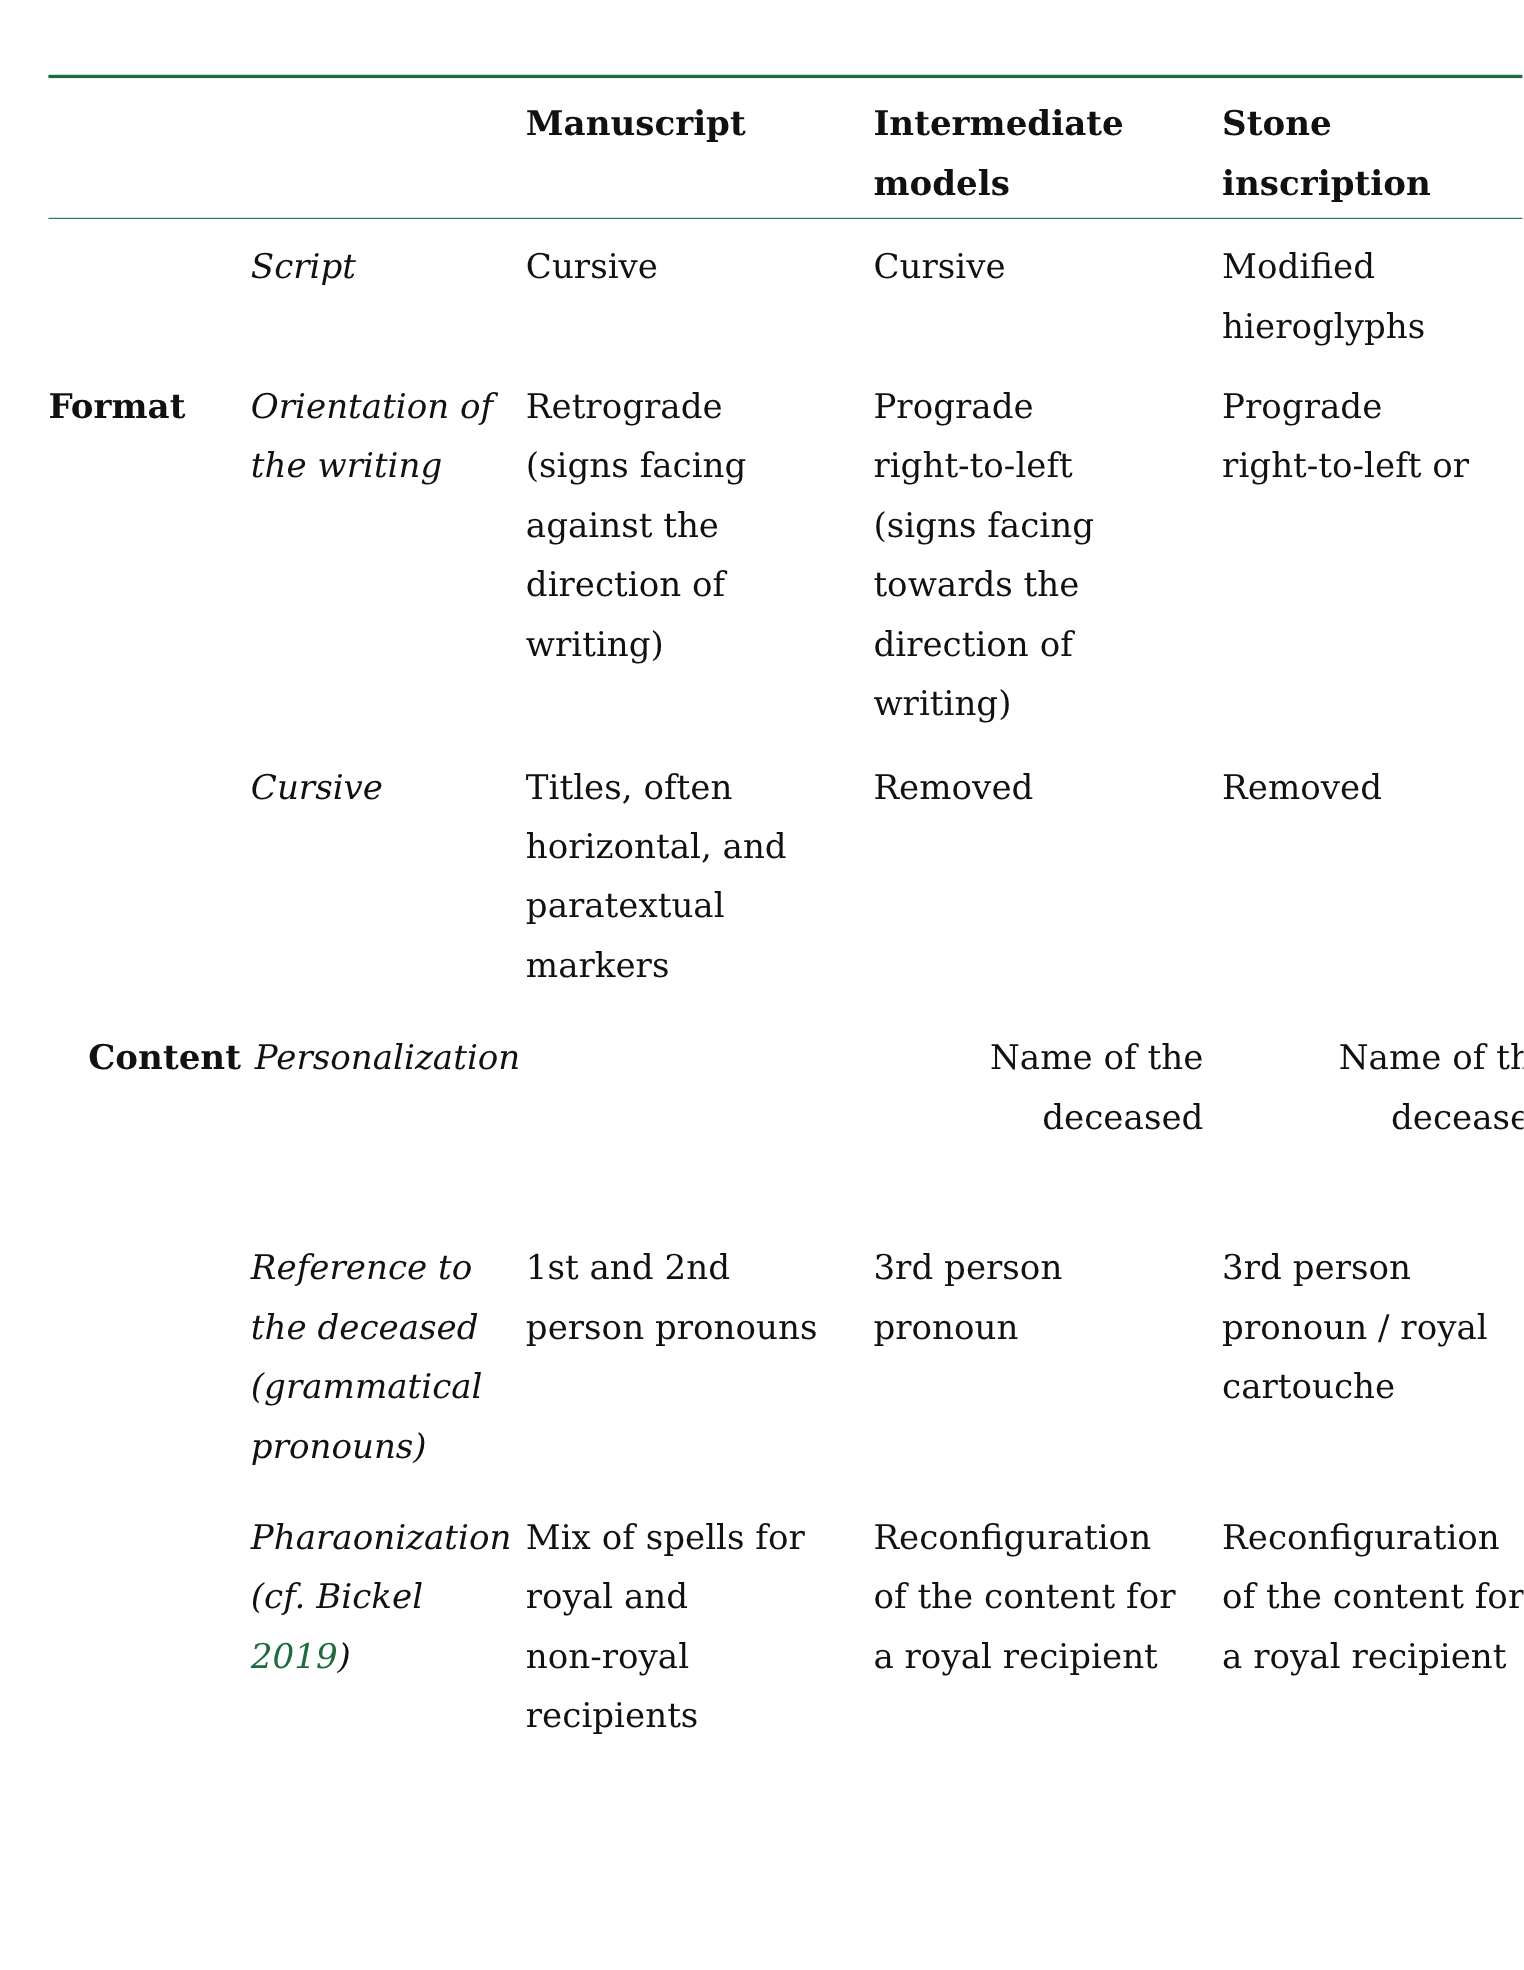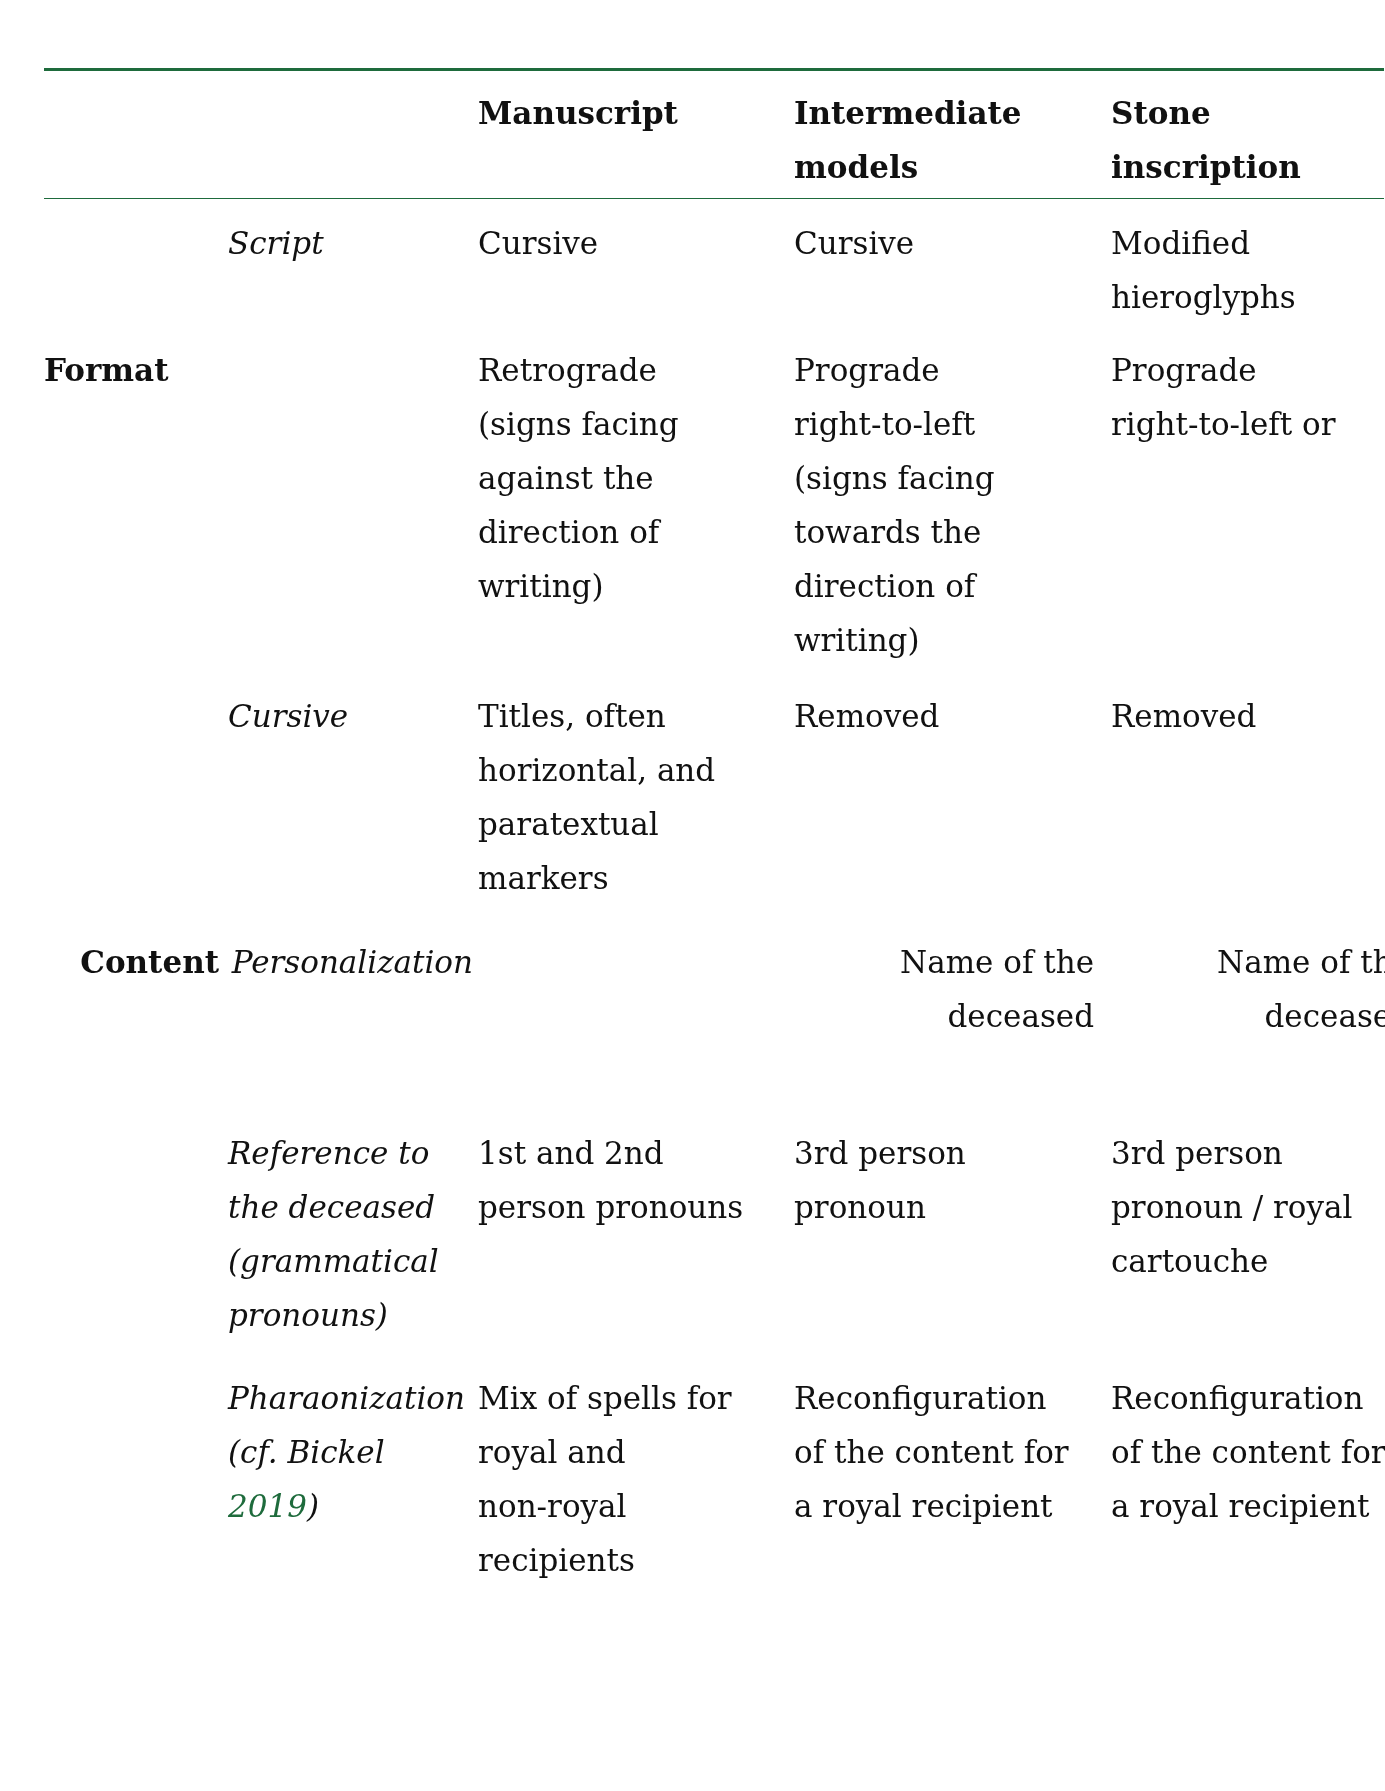--- a/index.html
+++ b/index.html
@@ -45,20 +45,22 @@
   <div class="row" style="height:144px;">
     <div class="cell c1 pre" style="top:17px">Script</div>
     <div class="cell c2 pre" style="top:17px">Cursive</div>
     <div class="cell c3 pre" style="top:17px">Cursive</div>
     <div class="cell c4 pre" style="top:17px">Modified
 hieroglyphs</div>
   </div>
 
   <div class="row" style="height:346px;">
     <div class="cell c0 group pre" style="top:0">Format</div>
+    <div class="cell c1 pre" style="top:0">Orientation of
+the writing</div>
     <div class="cell c2 pre" style="top:0">Retrograde
 (signs facing
 against the
 direction of
 writing)</div>
     <div class="cell c3 pre" style="top:0">Prograde
 right-to-left
 (signs facing
 towards the
 direction of

